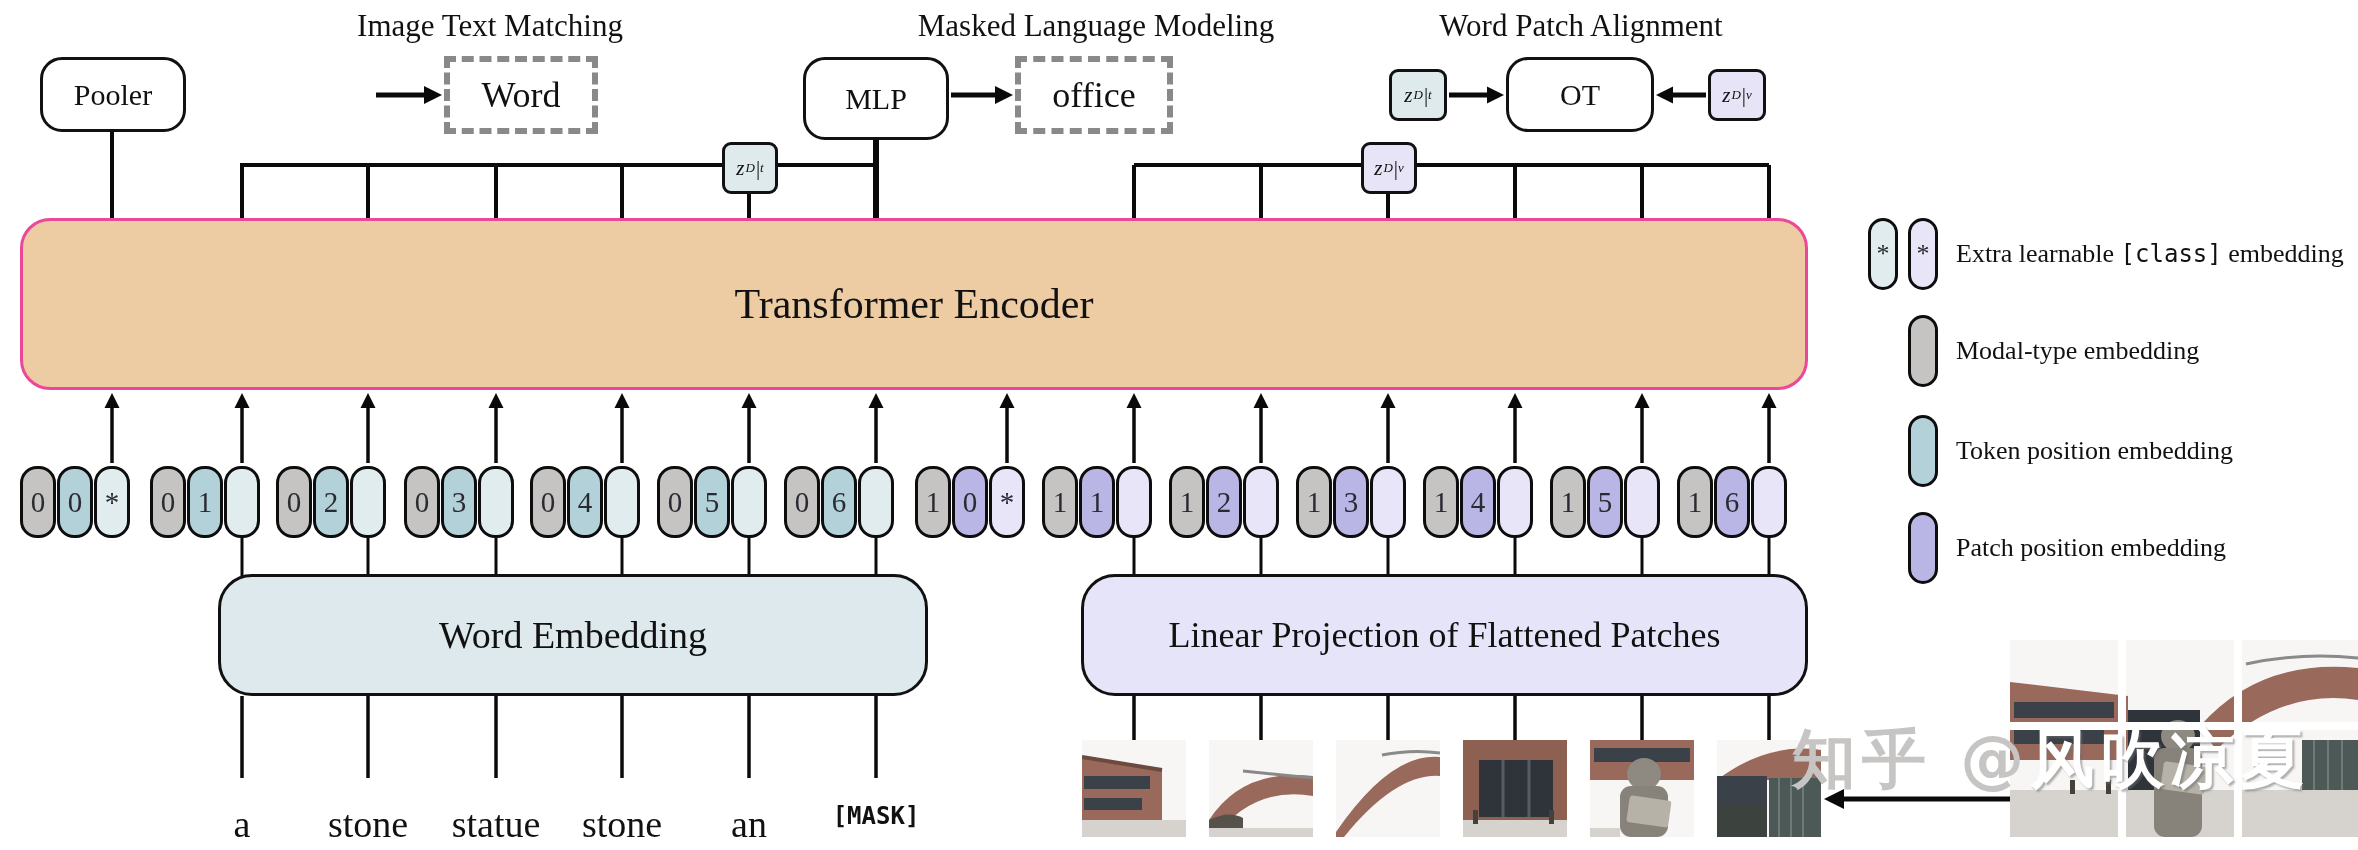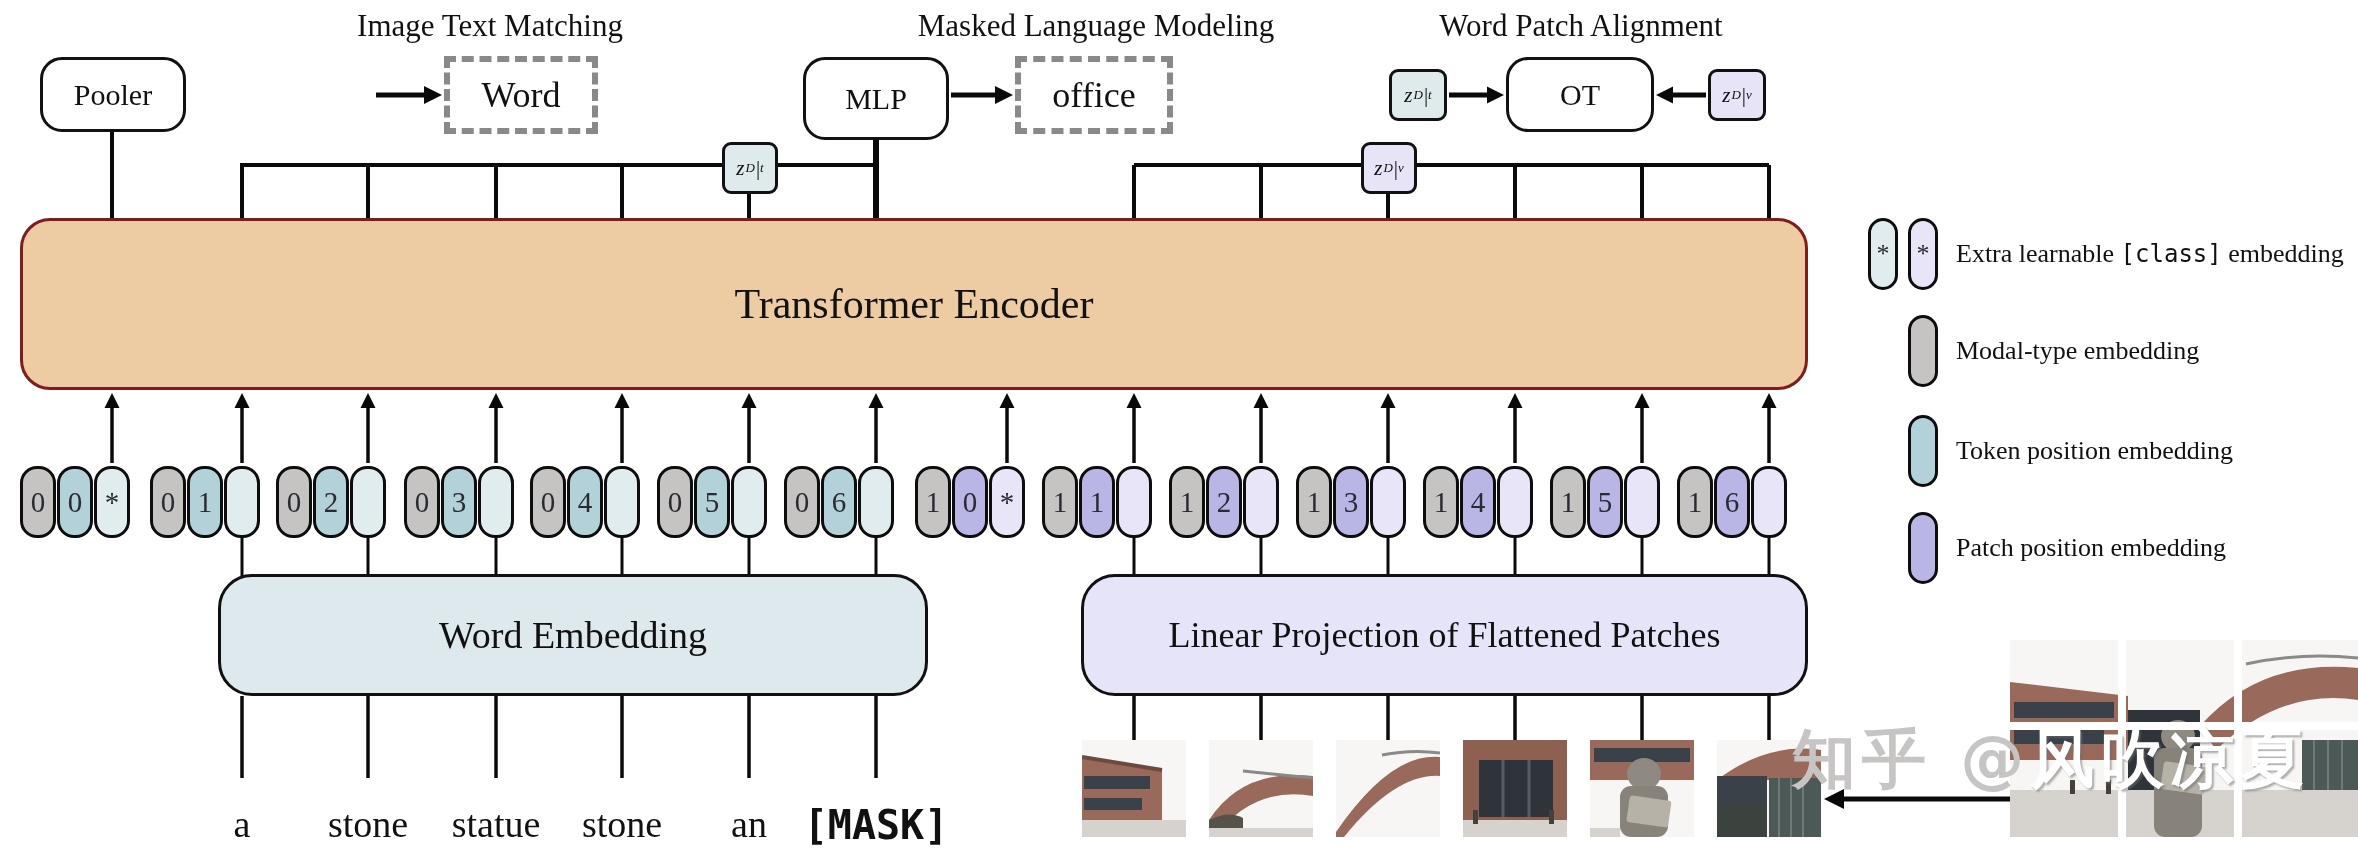--- a/index.html
+++ b/index.html
@@ -11,29 +11,29 @@
        display:flex;align-items:center;justify-content:center;font-size:30px;z-index:2;box-sizing:border-box;}
   .dashed{position:absolute;background:#fff;border:6px dashed var(--dash);display:flex;align-items:center;
           justify-content:center;font-size:36px;z-index:2;box-sizing:border-box;}
   .zbox{position:absolute;border:3px solid #111;border-radius:9px;display:flex;align-items:center;
         justify-content:center;font-size:21px;z-index:2;box-sizing:border-box;}
   .zbox .zb{font-style:italic;}
   .zbox sup{font-size:0.62em;font-style:italic;margin-left:1px;}
   .zbox sub{font-size:0.62em;font-style:italic;}
   .zbox .pipe{font-style:normal;margin-left:1px;}
   #encoder{position:absolute;left:20px;top:218px;width:1788px;height:172px;background:var(--encoder);
-           border:3px solid #7f1d1d;border-radius:30px;display:flex;align-items:center;justify-content:center;
+           border:3px solid #ec4899;border-radius:30px;display:flex;align-items:center;justify-content:center;
            font-size:42px;z-index:2;box-sizing:border-box;}
   .embbox{position:absolute;top:574px;height:122px;border:3px solid #111;border-radius:34px;
           display:flex;align-items:center;justify-content:center;z-index:2;box-sizing:border-box;}
   #tokens .pill{position:absolute;width:36px;height:72px;border:3px solid #0d0d0d;border-radius:17px;
           box-sizing:border-box;display:flex;align-items:center;justify-content:center;
           font-size:29px;color:#2a2a33;z-index:3;}
   .word{position:absolute;top:802px;transform:translateX(-50%);font-size:38px;white-space:nowrap;z-index:2;}
-  .word.mono{font-family:"DejaVu Sans Mono","Liberation Mono",monospace;font-size:40px;font-weight:bold;}
+  .word.mono{font-family:"DejaVu Sans Mono","Liberation Mono",monospace;font-size:24px;font-weight:bold;}
   .patch{position:absolute;top:740px;width:104px;height:97px;z-index:2;}
   #source{position:absolute;left:2010px;top:640px;width:348px;height:197px;z-index:2;}
   .lg-pill{position:absolute;width:30px;height:72px;border:3px solid #0d0d0d;border-radius:16px;
            box-sizing:border-box;display:flex;align-items:center;justify-content:center;
            font-size:26px;color:#2a2a33;z-index:2;}
   .lg-label{position:absolute;left:1956px;height:36px;line-height:36px;font-size:26px;white-space:nowrap;z-index:2;}
   .lg-label .code{font-family:"DejaVu Sans Mono","Liberation Mono",monospace;font-size:24px;}
   #watermark{position:absolute;left:1792px;top:716px;font-size:64px;letter-spacing:6px;white-space:nowrap;
              font-family:"DejaVu Sans","Liberation Sans",sans-serif;font-weight:bold;z-index:4;}
   #watermark .wm-prefix{color:#c7c5c3;}

